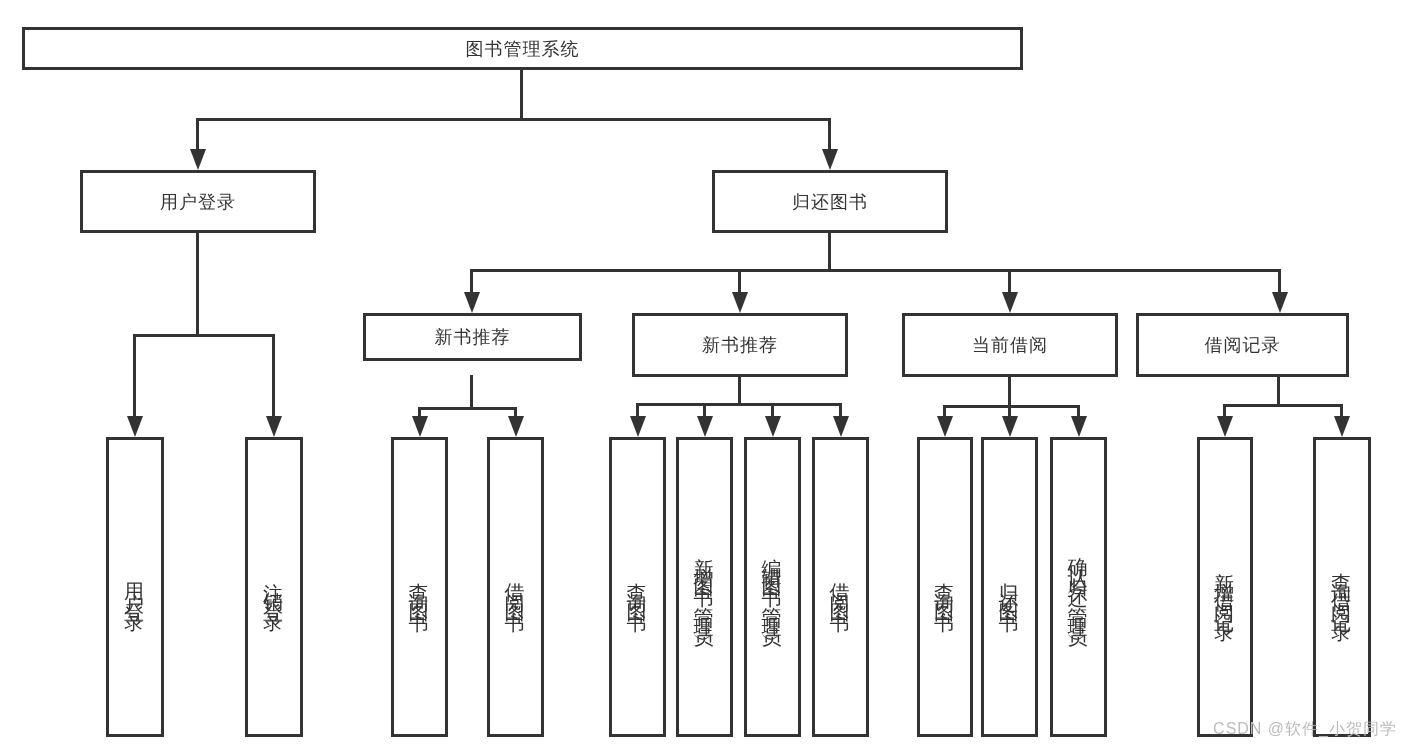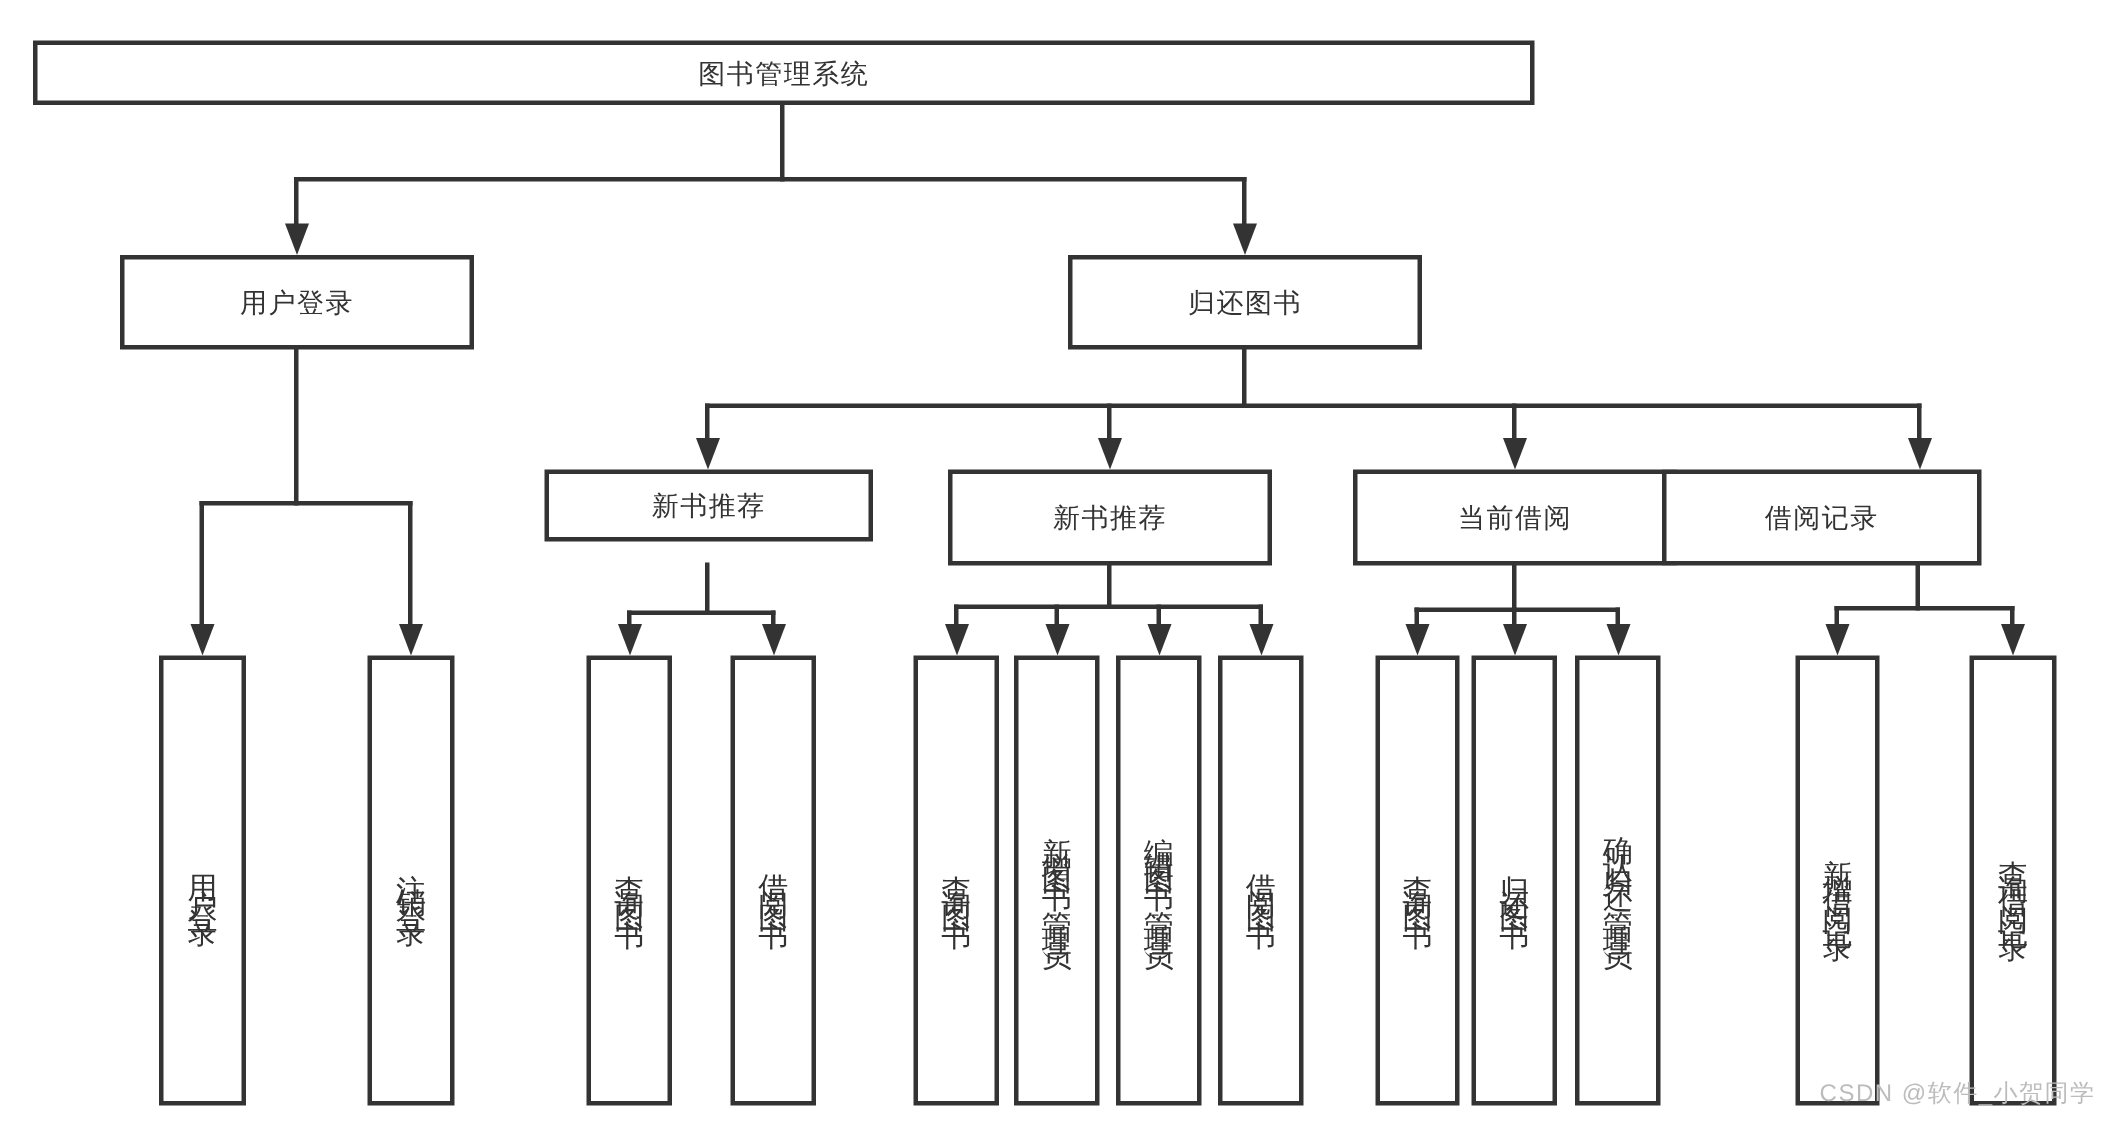--- a/index.html
+++ b/index.html
@@ -50,21 +50,21 @@
   <div class="line" style="left:1008px;top:269px;width:3px;height:26px"></div>
   <div class="line" style="left:1278px;top:269px;width:3px;height:26px"></div>
   <div class="arrow" style="left:464px;top:292px"></div>
   <div class="arrow" style="left:732px;top:292px"></div>
   <div class="arrow" style="left:1002px;top:292px"></div>
   <div class="arrow" style="left:1272px;top:292px"></div>
 
   <div class="hbox" style="left:363px;top:313px;width:219px;height:48px">新书推荐</div>
   <div class="hbox" style="left:632px;top:313px;width:216px;height:64px">新书推荐</div>
   <div class="hbox" style="left:902px;top:313px;width:216px;height:64px">当前借阅</div>
-  <div class="hbox" style="left:1108px;top:313px;width:213px;height:64px">借阅记录</div>
+  <div class="hbox" style="left:1136px;top:313px;width:213px;height:64px">借阅记录</div>
 
   <div class="line" style="left:470px;top:375px;width:3px;height:35px"></div>
   <div class="line" style="left:418px;top:407px;width:99px;height:3px"></div>
   <div class="line" style="left:418px;top:407px;width:3px;height:13px"></div>
   <div class="line" style="left:514px;top:407px;width:3px;height:13px"></div>
   <div class="arrow" style="left:412px;top:416px"></div>
   <div class="arrow" style="left:508px;top:416px"></div>
 
   <div class="line" style="left:738px;top:375px;width:3px;height:31px"></div>
   <div class="line" style="left:636px;top:403px;width:206px;height:3px"></div>

